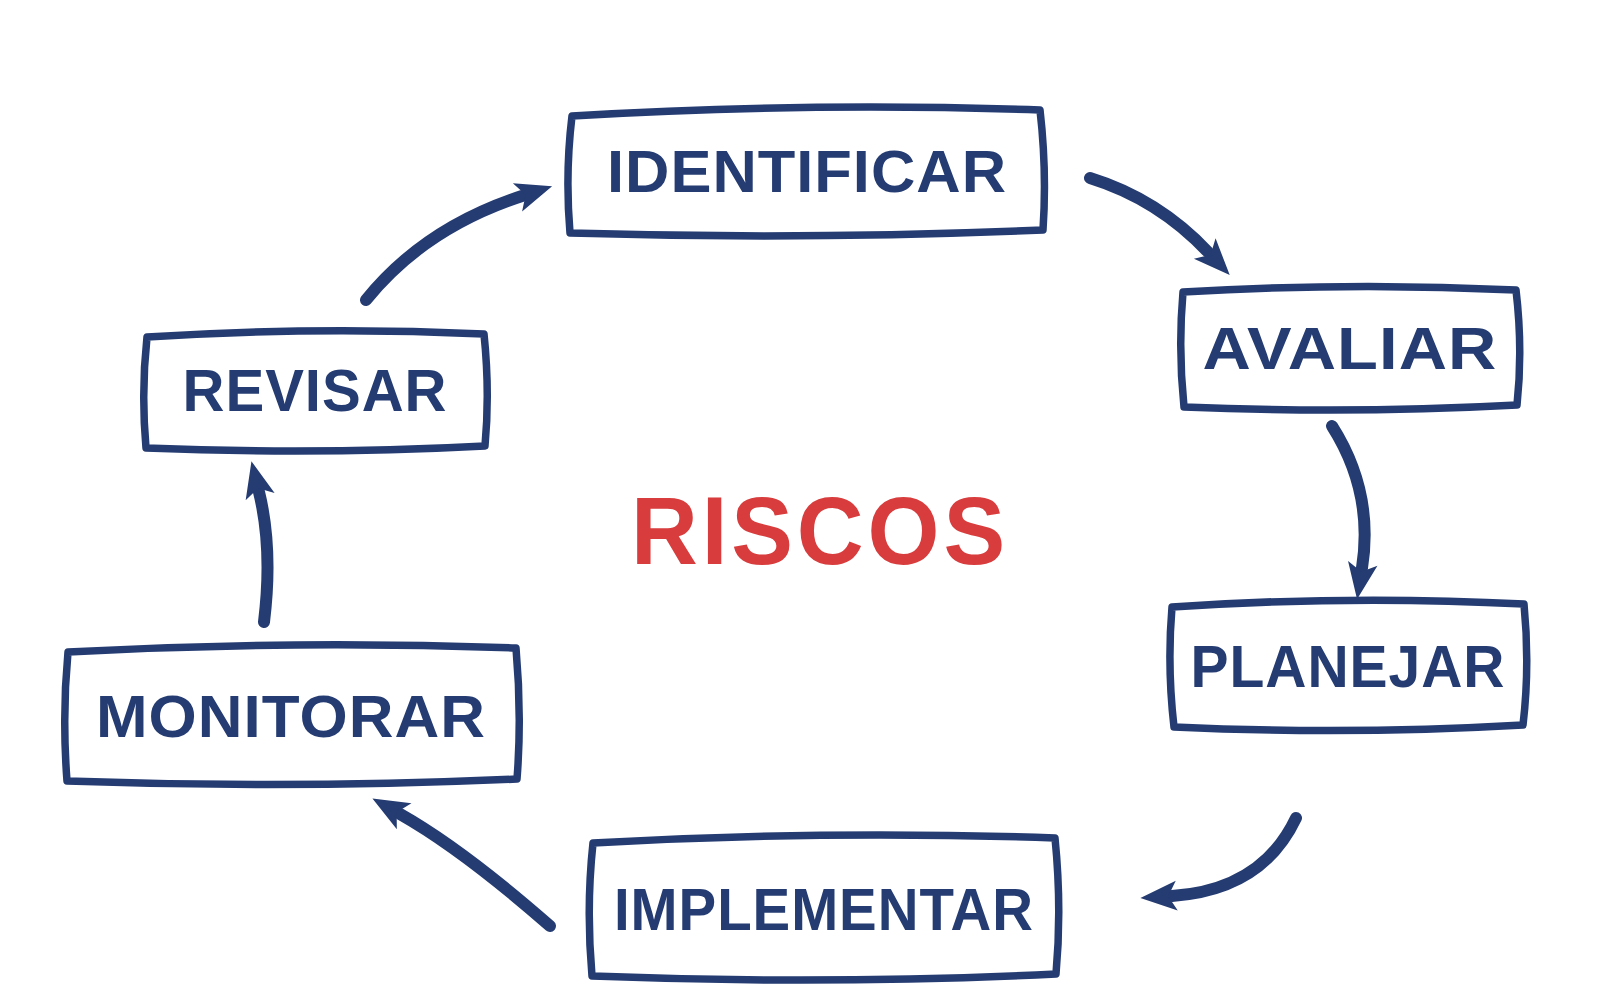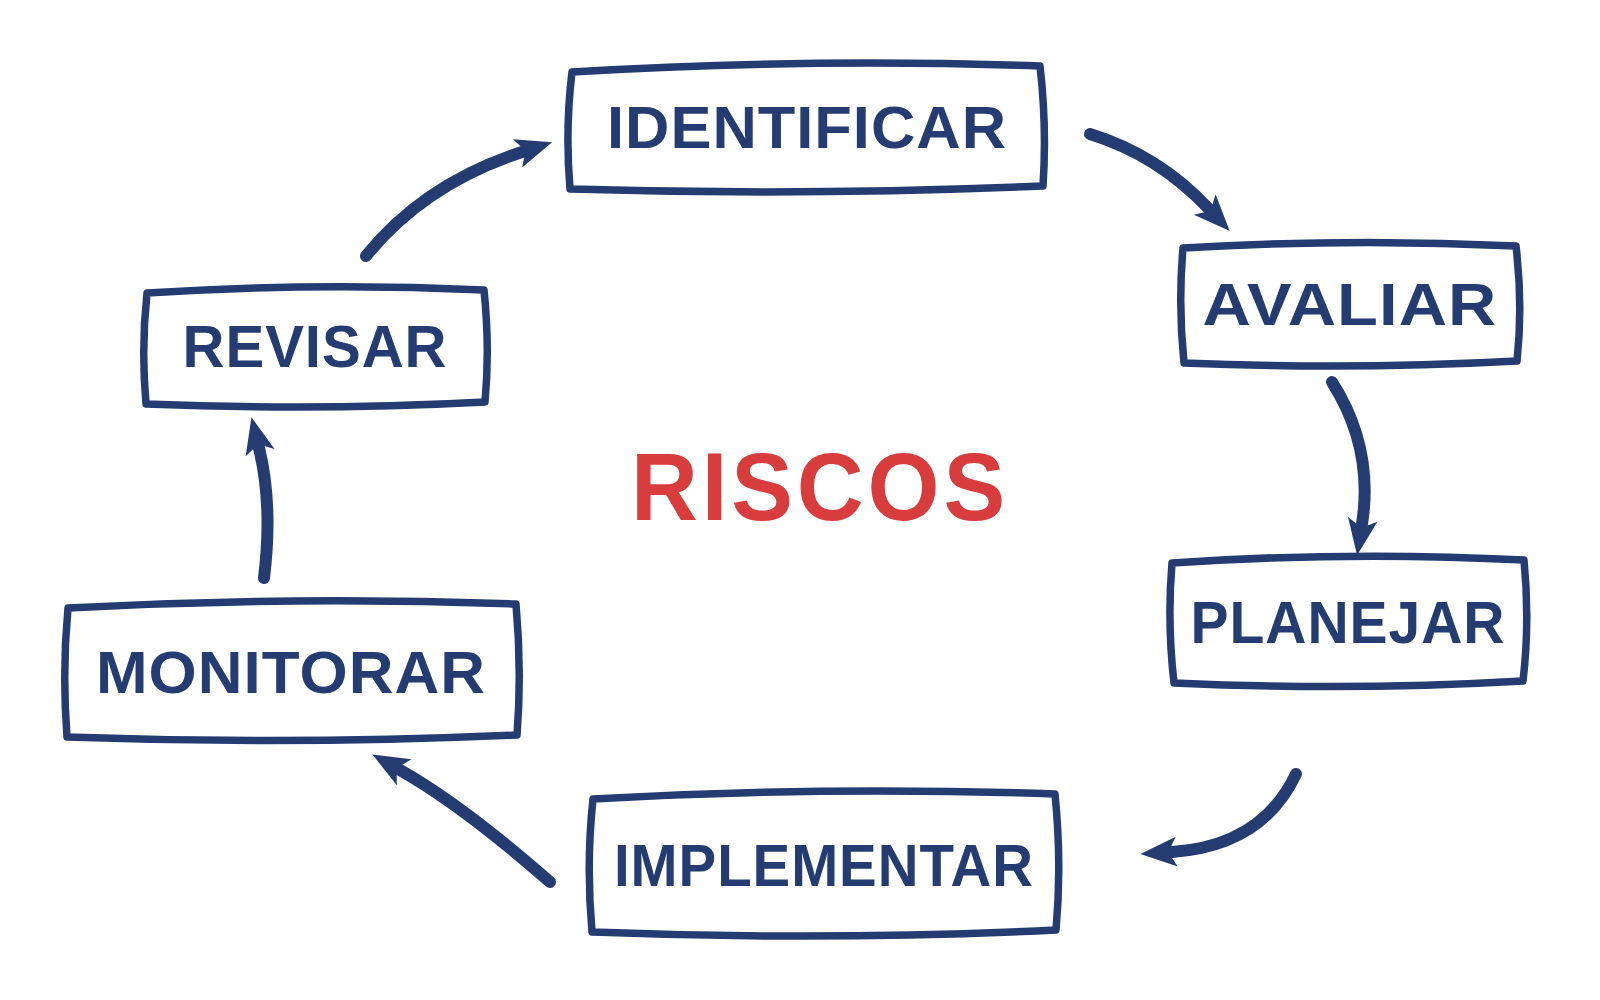--- a/index.html
+++ b/index.html
@@ -7,21 +7,21 @@
     --red: #d83c3c;
     --bg: #ffffff;
   }
   * { margin: 0; padding: 0; box-sizing: border-box; }
   html, body {
     width: 1600px; height: 1000px;
     background: var(--bg);
     font-family: "Liberation Sans", sans-serif;
     overflow: hidden;
   }
-  .canvas { width: 1600px; height: 840px; position: relative; }
+  .canvas { width: 1600px; height: 840px; position: relative; margin-top: 44px; }
   svg { display: block; width: 1600px; height: 1000px; }
   .box {
     fill: #ffffff;
     stroke: var(--navy);
     stroke-width: 7.5;
     stroke-linejoin: round;
     stroke-linecap: round;
   }
   .stage-label {
     fill: var(--navy);

